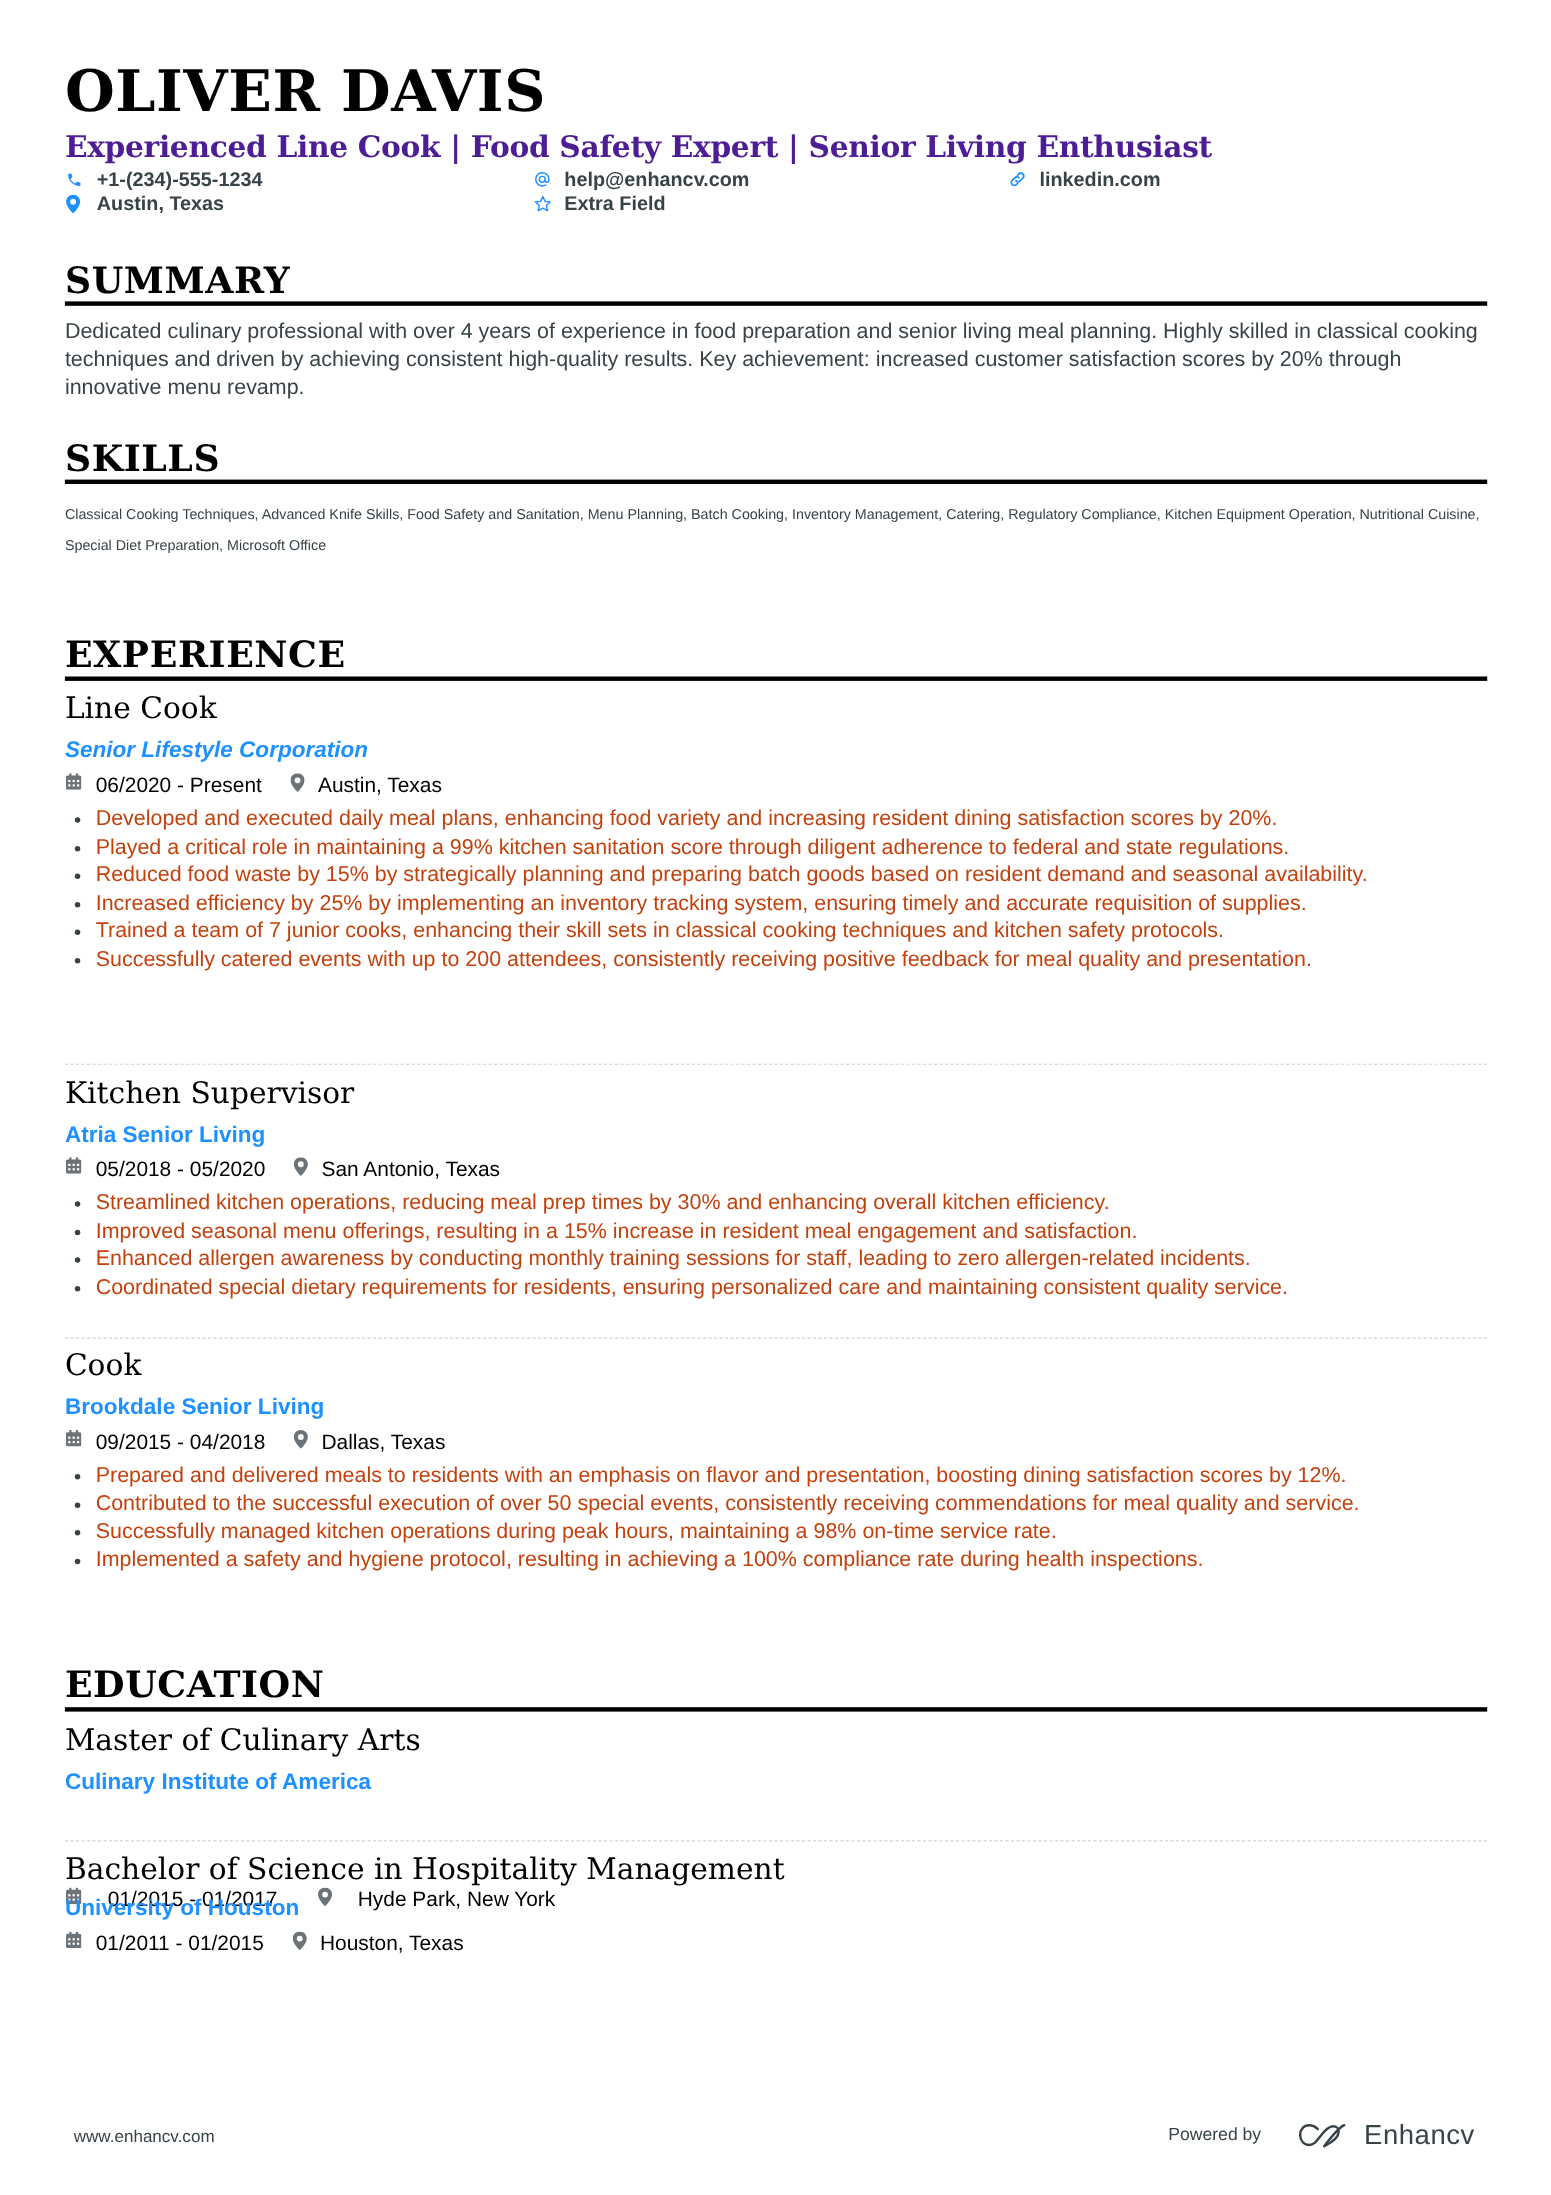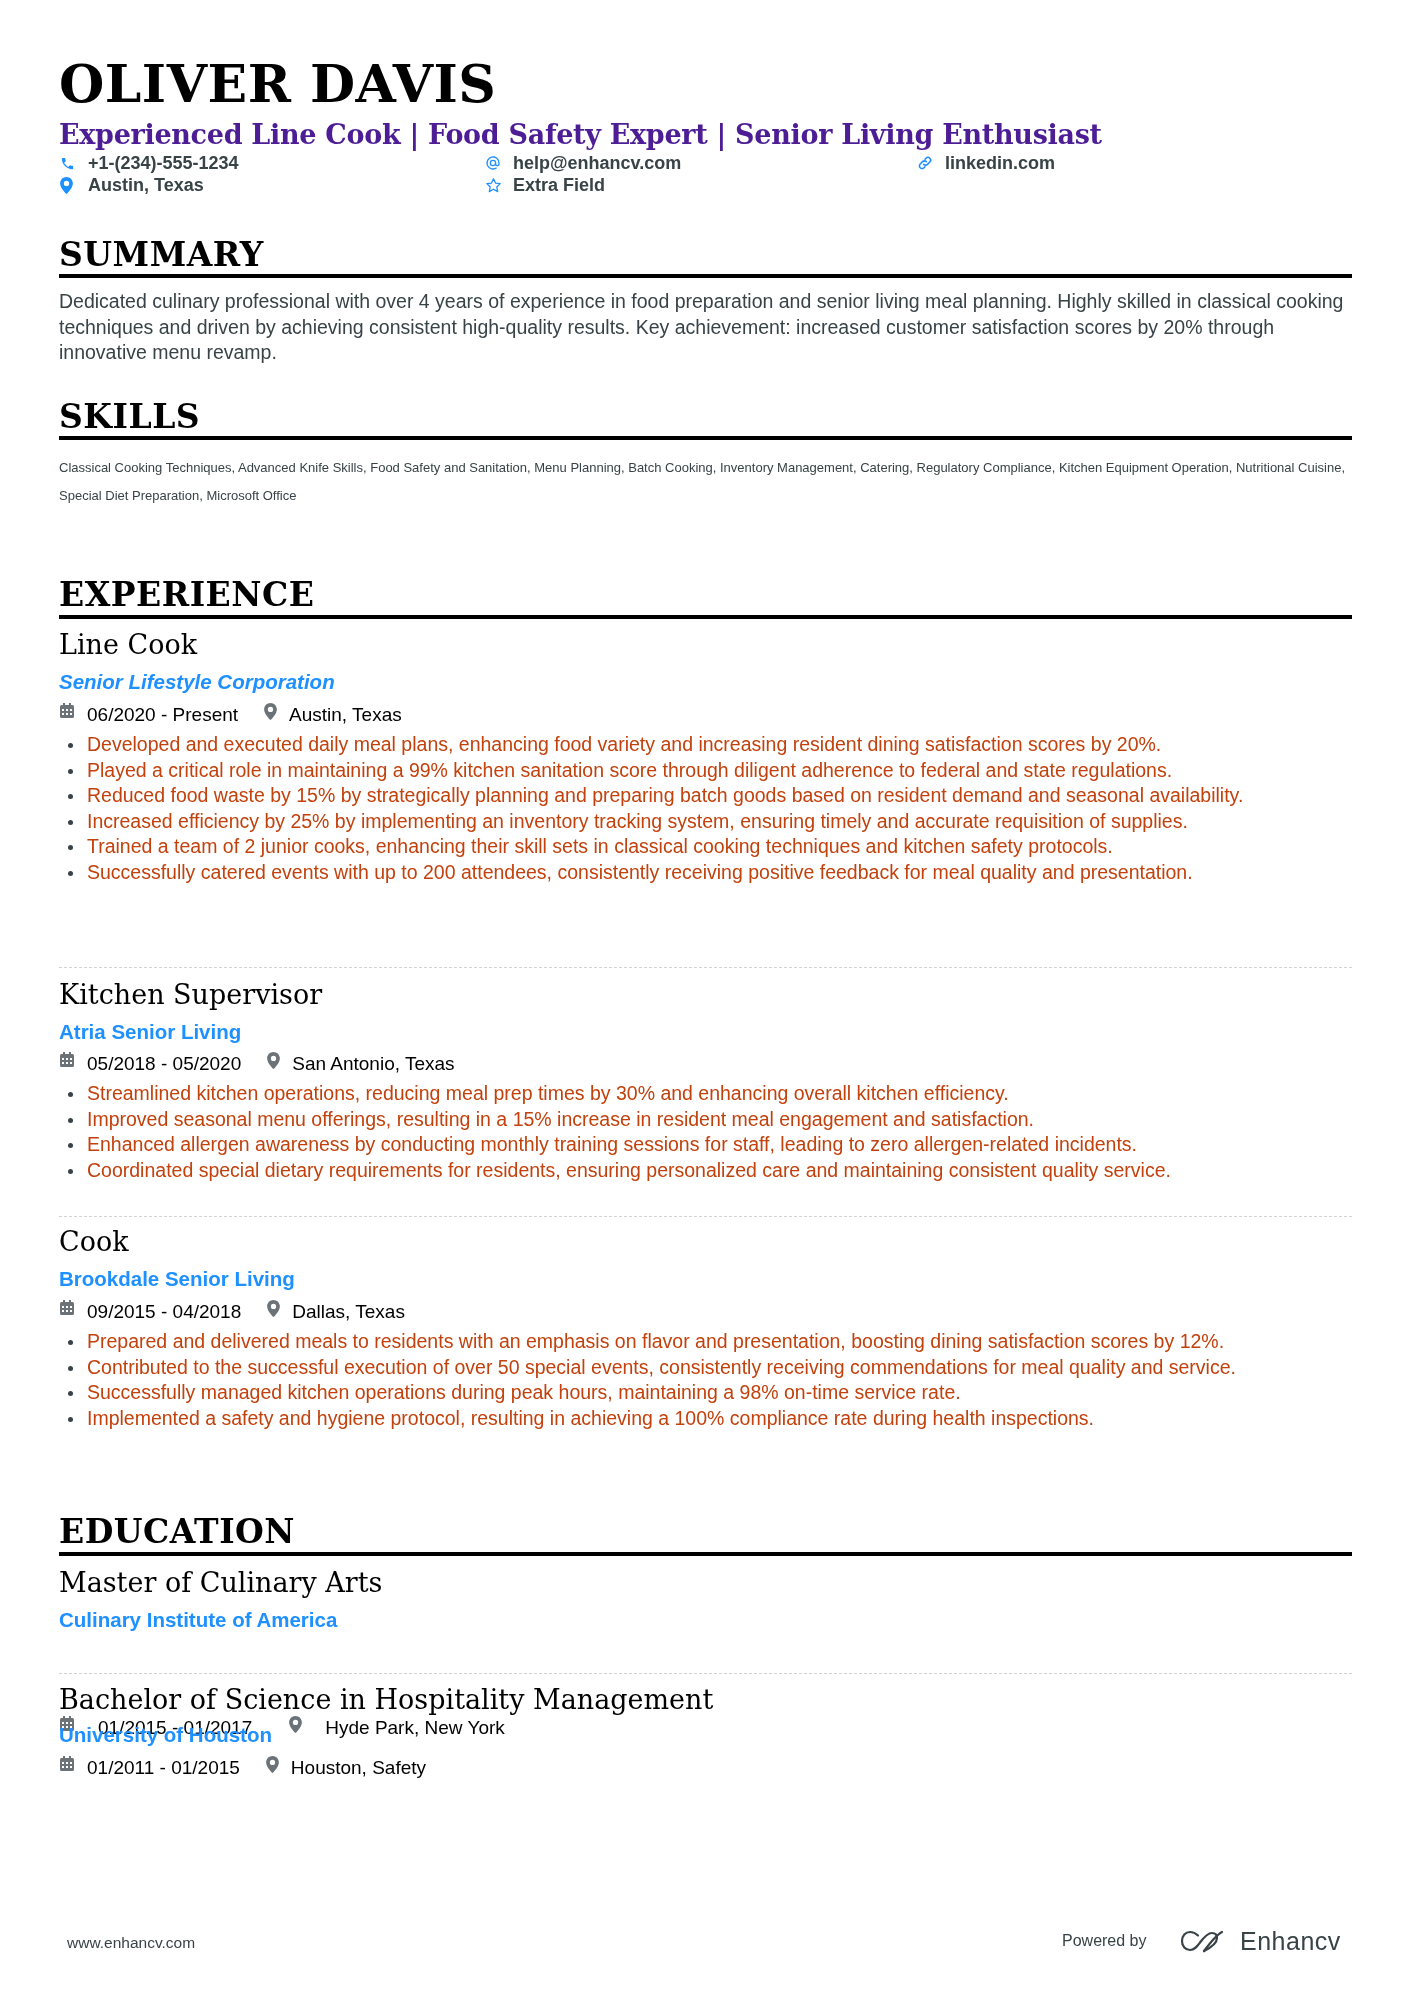--- a/index.html
+++ b/index.html
@@ -106,21 +106,21 @@
   <svg class="pin" viewBox="0 0 24 32">
       <path fill="#6b7378" d="M12 0C5.4 0 0 5.4 0 12c0 9 12 20 12 20s12-11 12-20C24 5.4 18.6 0 12 0zm0 17a5 5 0 1 1 0-10 5 5 0 0 1 0 10z"></path>
     </svg>
   <span>Austin, Texas</span>
 </div>
 <ul class="bullets" style="top:732px;">
   <li>Developed and executed daily meal plans, enhancing food variety and increasing resident dining satisfaction scores by 20%.</li>
   <li>Played a critical role in maintaining a 99% kitchen sanitation score through diligent adherence to federal and state regulations.</li>
   <li>Reduced food waste by 15% by strategically planning and preparing batch goods based on resident demand and seasonal availability.</li>
   <li>Increased efficiency by 25% by implementing an inventory tracking system, ensuring timely and accurate requisition of supplies.</li>
-  <li>Trained a team of 2 junior cooks, enhancing their skill sets in classical cooking techniques and kitchen safety protocols.</li>
+  <li>Trained a team of 7 junior cooks, enhancing their skill sets in classical cooking techniques and kitchen safety protocols.</li>
   <li>Successfully catered events with up to 200 attendees, consistently receiving positive feedback for meal quality and presentation.</li>
 </ul>
 <div class="dash" style="top:967px;"></div>
 
 <div class="role serif" style="top:979px;">Kitchen Supervisor</div>
 <div class="org" style="top:1019px;">Atria Senior Living</div>
 <div class="meta" style="top:1052px;">
   <svg class="cal" viewBox="0 0 14 15">
       <rect x="0" y="2" width="14" height="13" rx="1.5" fill="#6b7378"></rect>
       <rect x="3" y="0" width="2" height="3" fill="#6b7378"></rect>
@@ -217,21 +217,21 @@
         <rect x="10" y="6" width="2" height="2"></rect>
         <rect x="2" y="10" width="2" height="2"></rect>
         <rect x="6" y="10" width="2" height="2"></rect>
         <rect x="10" y="10" width="2" height="2"></rect>
       </g>
     </svg>
   <span>01/2011 - 01/2015</span>
   <svg class="pin" viewBox="0 0 24 32">
       <path fill="#6b7378" d="M12 0C5.4 0 0 5.4 0 12c0 9 12 20 12 20s12-11 12-20C24 5.4 18.6 0 12 0zm0 17a5 5 0 1 1 0-10 5 5 0 0 1 0 10z"></path>
     </svg>
-  <span>Houston, Safety</span>
+  <span>Houston, Texas</span>
 </div>
 
 <div id="footer-url" class="abs">www.enhancv.com</div>
 <div id="powered" class="abs">Powered by</div>
 <svg id="brand-logo" class="abs" viewBox="0 0 48 24">
   <path fill="none" stroke="#384347" stroke-width="2.2" stroke-linecap="round" d="M18 6.5C15.5 4 13 3 10 3 5.5 3 2 6.6 2 12s3.5 9 8 9c4.5 0 7-3.5 10-7.5S28 4 32 4c3 0 5 2 5 5 0 4-5 9-13 13"></path>
   <path fill="none" stroke="#384347" stroke-width="2.2" stroke-linecap="round" d="M24 22C30 14 36 6 42 3"></path>
 </svg>
 <div id="brand-name" class="abs">Enhancv</div>
 

